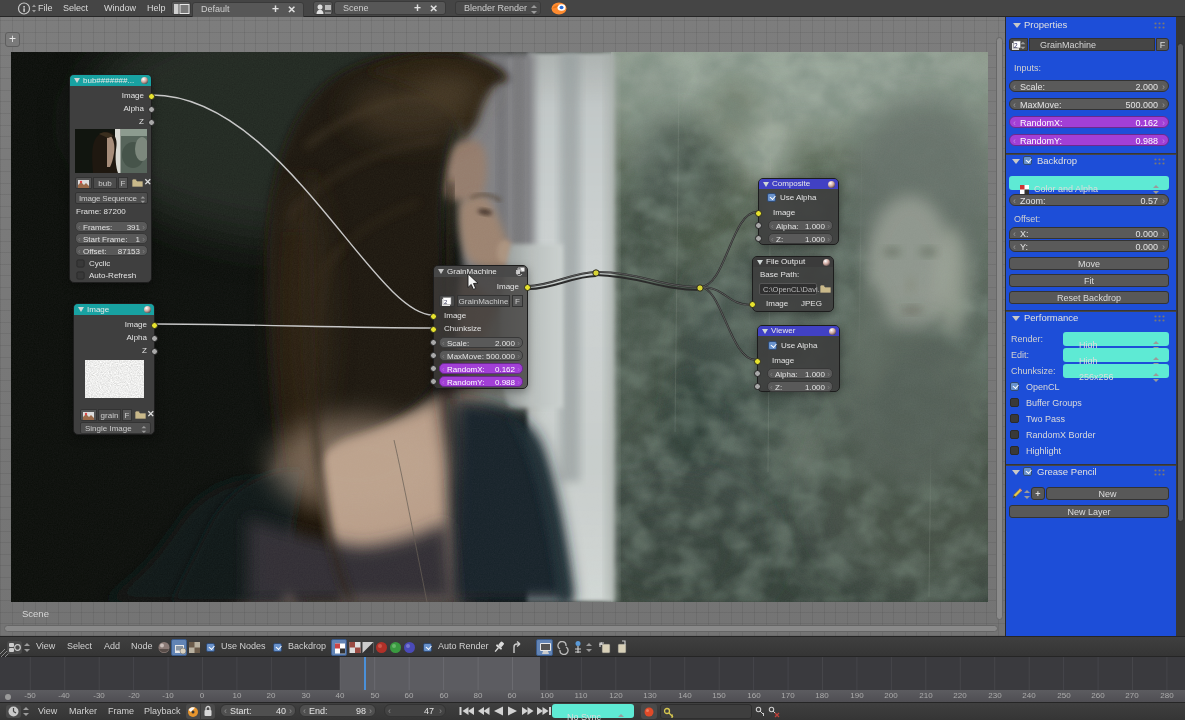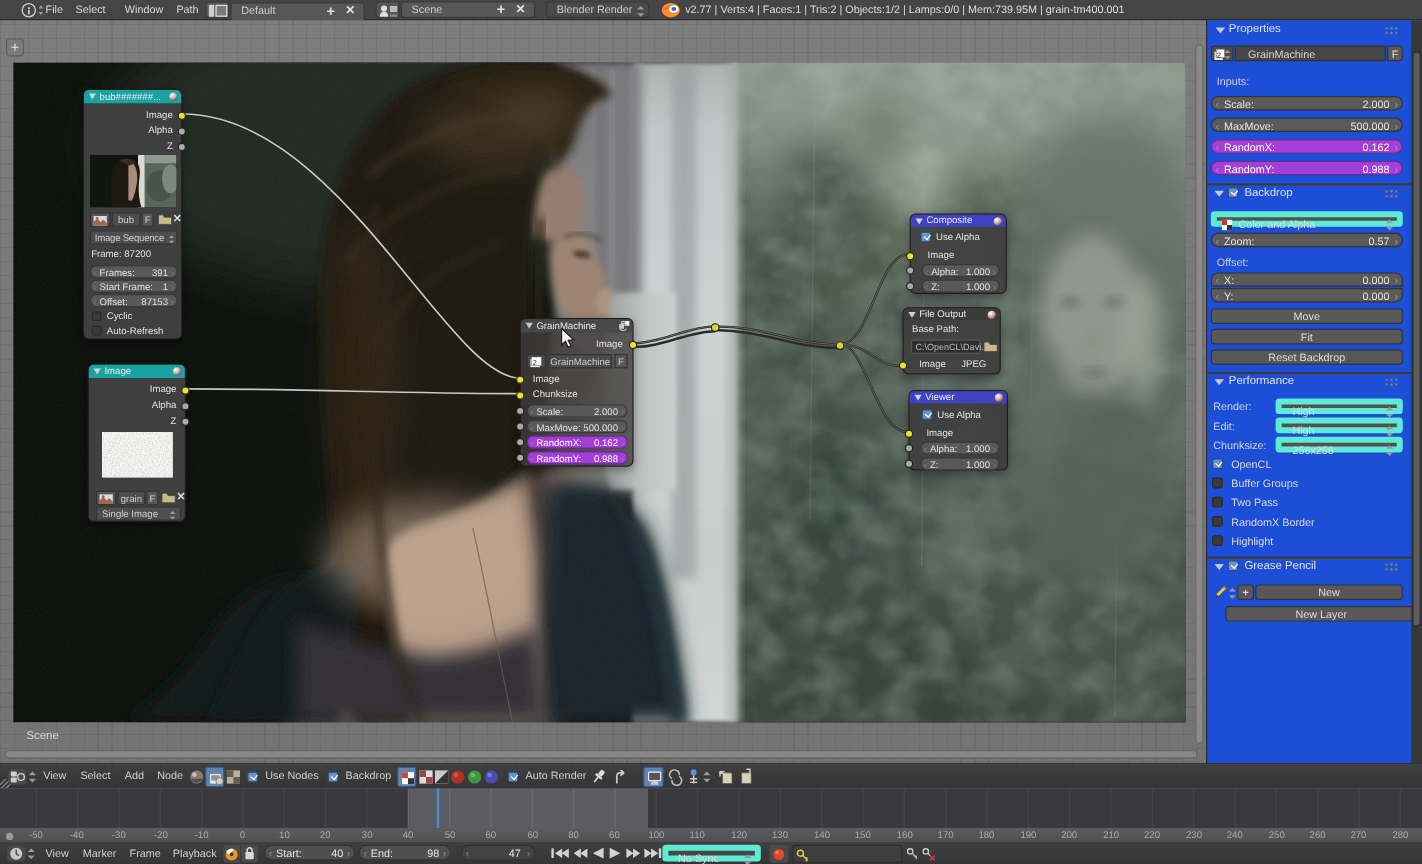--- a/index.html
+++ b/index.html
@@ -32,21 +32,21 @@
 .chk.on{background:#6a93cc;border-color:#2f4a73}
 .chk.on:after{content:"";position:absolute;left:2px;top:1px;width:4px;height:2.5px;border-left:1.5px solid #fff;border-bottom:1.5px solid #fff;transform:rotate(-50deg)}
 
 #props{left:1005px;top:17px;width:180px;height:619px;background:#1d4ed8;border-left:1px solid #2a2a2a;color:#d8d8d8;font-size:9px;overflow:hidden}
 .psl{position:absolute;height:12px;background:#5a5a5a;border-radius:6px;border:1px solid #333;font-size:9px;color:#e3e3e3}
 .psl.pur{background:#a23fd6;border-color:#6a2a8e;color:#fff}
 .psl .l{position:absolute;left:10px;top:0.5px}.psl .r{position:absolute;right:10px;top:0.5px}
 .psl:before{content:"\2039";position:absolute;left:3px;top:0.5px;color:rgba(255,255,255,.35)}
 .psl:after{content:"\203A";position:absolute;right:3px;top:0.5px;color:rgba(255,255,255,.35)}
 .pbtn{position:absolute;height:13px;background:#585858;border-radius:3px;border:1px solid #333;color:#dcdcdc;font-size:9px;text-align:center;line-height:12px}
-.pdd{position:absolute;height:13px;background:#515151;border-radius:3px;border:5px solid #5eead4;color:#dcdcdc;font-size:9px}
+.pdd{position:absolute;height:13px;background:#515151;border-radius:3px;border:7px solid #5eead4;color:#dcdcdc;font-size:9px}
 .updn{position:absolute;right:3px;top:2px;width:7px;height:9px}
 .updn:before{content:"";position:absolute;left:1px;top:0;border-left:3px solid transparent;border-right:3px solid transparent;border-bottom:3.5px solid #9a9a9a}
 .updn:after{content:"";position:absolute;left:1px;bottom:0;border-left:3px solid transparent;border-right:3px solid transparent;border-top:3.5px solid #9a9a9a}
 .ptri{position:absolute;width:0;height:0;border-left:4px solid transparent;border-right:4px solid transparent;border-top:5px solid #c8c8c8}
 .psep{position:absolute;left:0;width:180px;height:2px;background:linear-gradient(#2e2e2e,#4d4d4d)}
 
 .hbar{background:linear-gradient(#3f3f3f,#353535);color:#cccccc;font-size:9px}
 #nhdr{left:0;top:636px;width:1185px;height:21px;border-top:1px solid #252525;border-bottom:1px solid #252525}
 #thdr{left:0;top:702px;width:1185px;height:18px;border-top:1px solid #252525}
 
@@ -60,42 +60,41 @@
 <div id="info" class="abs">
  <svg class="abs" style="left:17px;top:2px" width="20" height="13">
         <circle cx="7" cy="6.5" r="5.5" fill="none" stroke="#c9c9c9" stroke-width="1.2"></circle>
         <rect x="6.3" y="4" width="1.6" height="1.6" fill="#c9c9c9"></rect>
         <rect x="6.3" y="6.3" width="1.6" height="3.6" fill="#c9c9c9"></rect>
         <path d="M15 5l2-2.6 2 2.6zM15 8l2 2.6 2-2.6z" fill="#9a9a9a"></path>
       </svg>
  <span class="mi" style="left:38px">File</span>
  <span class="mi" style="left:63px">Select</span>
  <span class="mi" style="left:104px">Window</span>
- <span class="mi" style="left:147px">Path</span>
+ <span class="mi" style="left:147px">Help</span>
  <span class="fieldbox" style="left:171px;top:1px;width:20px;height:14px"><svg width="18" height="12" style="margin:1px">
           <rect x="1" y="1" width="4.5" height="10" fill="#cfcfcf"></rect>
           <rect x="6.5" y="1" width="10" height="10" fill="#e8e8e8"></rect>
           <rect x="7.5" y="2" width="8" height="8" fill="#7a7a7a"></rect>
         </svg></span>
  <span class="fieldbox" style="left:192px;top:2px;width:112px;height:30px;line-height:13px"><span style="margin-left:8px">Default</span><span style="position:absolute;right:24px;top:0;color:#e0e0e0;font-size:12px;font-weight:bold">+</span><span style="position:absolute;right:7px;top:0;color:#e0e0e0;font-size:10px;font-weight:bold">✕</span></span>
  <span class="fieldbox" style="left:313px;top:1px;width:20px;height:14px"><svg width="18" height="12" style="margin:1px">
           <circle cx="5" cy="4" r="2.5" fill="#e0e0e0"></circle>
           <path d="M1.5 11c0-3 2-4.5 3.5-4.5S8.5 8 8.5 11z" fill="#e0e0e0"></path>
           <rect x="10" y="2" width="6" height="5" fill="#bbb"></rect>
           <path d="M10 9h6v2h-6z" fill="#888"></path>
         </svg></span>
  <span class="fieldbox" style="left:334px;top:1px;width:112px;height:14px;line-height:13px"><span style="margin-left:8px">Scene</span><span style="position:absolute;right:24px;top:0;color:#e0e0e0;font-size:12px;font-weight:bold">+</span><span style="position:absolute;right:7px;top:0;color:#e0e0e0;font-size:10px;font-weight:bold">✕</span></span>
  <span class="fieldbox" style="left:455px;top:1px;width:86px;height:14px;line-height:13px;background:#4a4a4a"><span style="margin-left:8px">Blender Render</span><span class="updn" style="top:2.5px"></span></span>
  <svg class="abs" style="left:551px;top:2px" width="16" height="13">
         <ellipse cx="8" cy="6.5" rx="7.5" ry="6" fill="#ff8b2f"></ellipse>
         <ellipse cx="10.5" cy="5.5" rx="4" ry="3.2" fill="#fff"></ellipse>
         <ellipse cx="10.5" cy="5.5" rx="2" ry="1.7" fill="#2a6bd4"></ellipse>
         <path d="M1 6.5C3 4 6 3 8 3L5 6z" fill="#e8761a"></path>
       </svg>
- <span class="mi" style="left:571px;color:#dedede">v2.77 | Verts:4 | Faces:1 | Tris:2 | Objects:1/2 | Lamps:0/0 | Mem:739.95M | grain-tm400.001</span>
 </div>
 <div id="nodearea" class="abs">
 <svg id="photo" class="abs" width="977" height="550" viewBox="0 0 977 550">
 <defs>
 <filter id="b2" x="-30%" y="-30%" width="160%" height="160%">
             <feGaussianBlur stdDeviation="2"></feGaussianBlur>
           </filter>
 <filter id="b4" x="-30%" y="-30%" width="160%" height="160%">
             <feGaussianBlur stdDeviation="4"></feGaussianBlur>
           </filter>
@@ -580,21 +579,21 @@
         </g>
       </svg>
  <svg class="abs" style="left:5px;top:470px" width="12" height="13">
         <path d="M2,11 L3,7.5 L9,1.5 L11,3.5 L5,9.5 Z" fill="#e8c84a" stroke="#555" stroke-width="0.6"></path>
         <path d="M9,1.5 L11,3.5 L10,4.5 L8,2.5 Z" fill="#d88"></path>
         <path d="M2,11 L3,8.5 L4.5,10 Z" fill="#333"></path>
       </svg>
  <span class="updn" style="left:17px;top:473px"></span>
  <span class="pbtn" style="left:25px;top:470px;width:14px;font-weight:bold">+</span>
  <span class="pbtn" style="left:40px;top:470px;width:123px">New</span>
- <span class="pbtn" style="left:15px;top:488px;width:160px">New Layer</span>
+ <span class="pbtn" style="left:3px;top:488px;width:160px">New Layer</span>
  <div class="abs" style="left:170px;top:0;width:10px;height:619px;background:#373737"></div>
  <div class="abs" style="left:171px;top:26px;width:7px;height:479px;background:#5d5d5d;border:1px solid #2e2e2e;border-radius:4px"></div>
 </div>
 <div id="nhdr" class="abs hbar">
  <svg class="abs" style="left:0;top:12px" width="12" height="9">
         <path d="M0,9 L9,0 M0,5 L5,0 M0,13 L13,0" stroke="#8a8a8a" stroke-width="1"></path>
       </svg>
  <span class="abs" style="left:7px;top:4px;width:15px;height:13px;background:#4a4a4a;border-radius:3px"><svg width="13" height="11" style="margin:1px">
           <rect x="1" y="1" width="5" height="4" rx="1" fill="#ccc"></rect>
           <rect x="1" y="6" width="5" height="4" rx="1" fill="#ccc"></rect>

